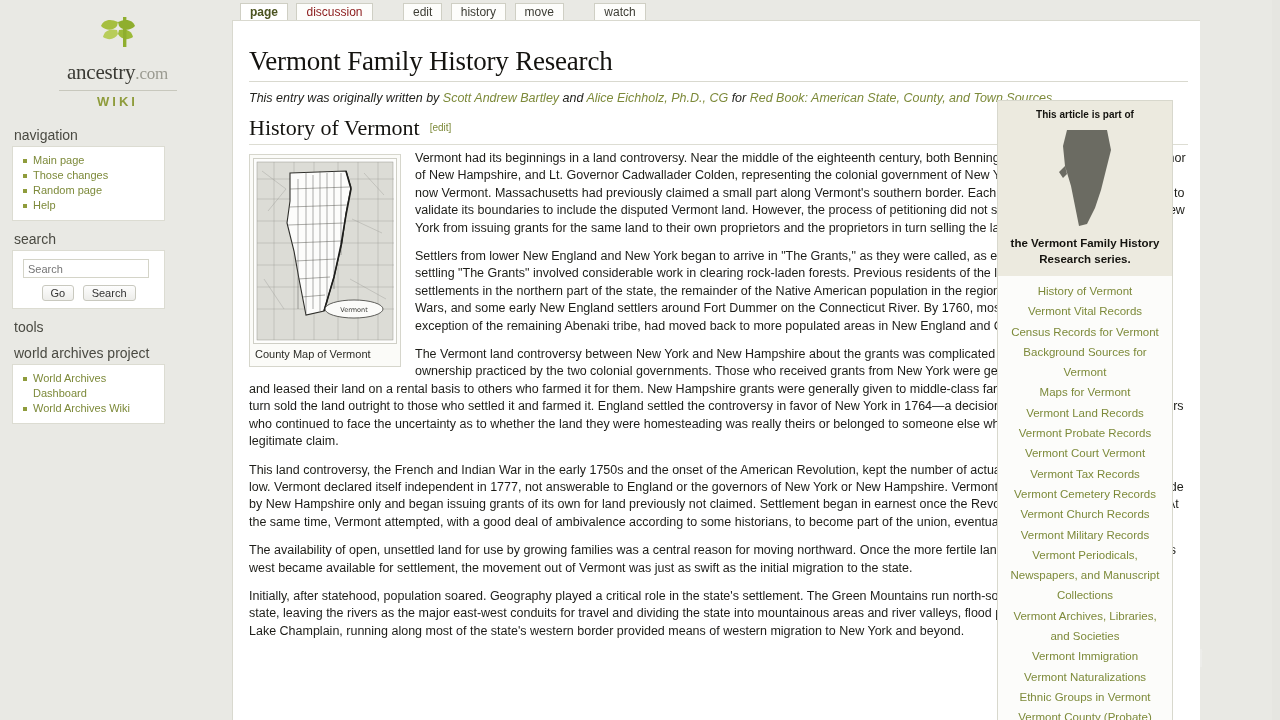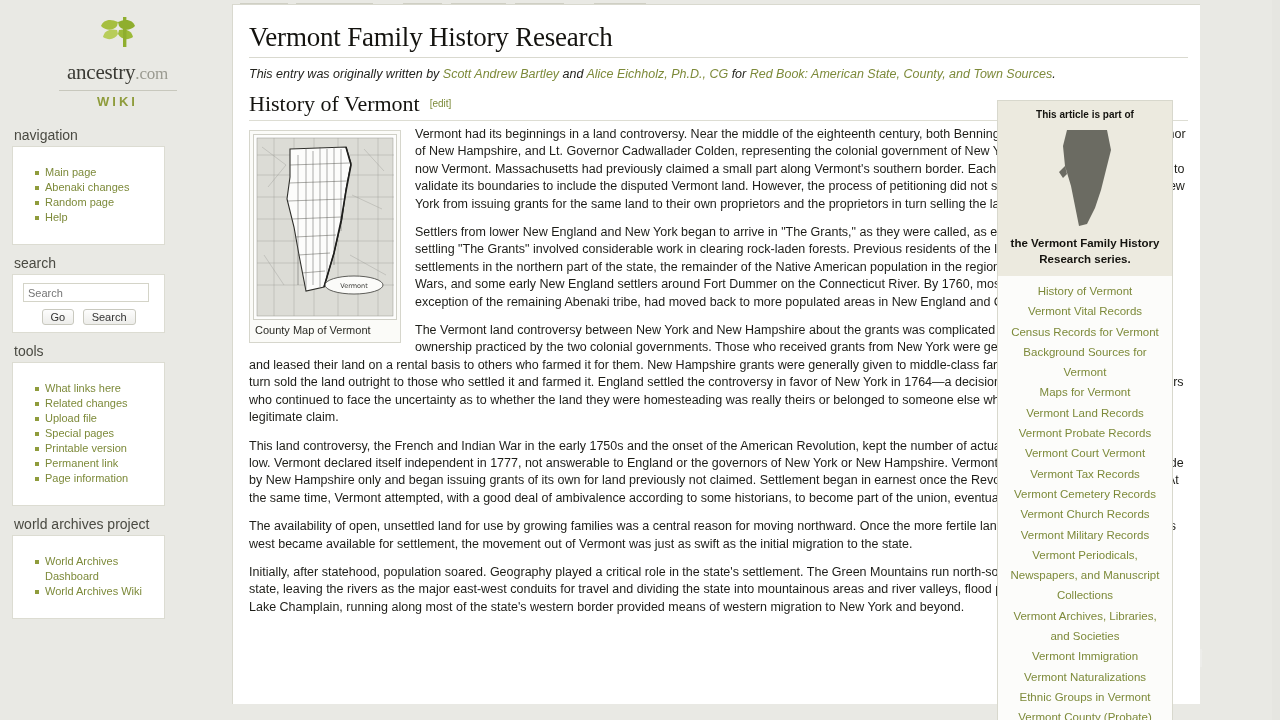--- a/index.html
+++ b/index.html
@@ -49,21 +49,21 @@
   .portlet-h {
     font-size: 14px; color: #4a4a42;
     margin: 10px 0 3px 2px;
   }
   .portlet-body {
     background: #fff;
     border: 1px solid #dcdcd2;
     width: 135px;
     padding: 6px 8px 7px 8px;
   }
-  .portlet-body ul { list-style: none; margin: 12px; padding: 0; }
+  .portlet-body ul { list-style: none; margin: 0; padding: 0; }
   .portlet-body li {
     font-size: 11px;
     line-height: 15px;
     padding-left: 12px;
     position: relative;
   }
   .portlet-body li::before {
     content: "";
     position: absolute; left: 2px; top: 6px;
     width: 4px; height: 4px; background: #8f9c3c;
@@ -116,28 +116,28 @@
     border-bottom: none;
     color: #8b1a1a;
     vertical-align: top;
   }
   .tab.selected { color: #4b5320; font-weight: bold; background:#fff; }
   .tab.plain { color: #3d3d35; }
   .tab.gap { margin-left: 22px; }
 
   .content {
     position: absolute;
-    left: 232px; top: 4px;
+    left: 232px; top: 20px;
     width: 968px;
     height: 700px;
     background: #ffffff;
     border-left: 1px solid #d9d9cf;
     border-top: 1px solid #d9d9cf;
     box-sizing: border-box;
-    padding: 12px 12px 0 16px;
+    padding: 20px 12px 0 16px;
     overflow: hidden;
   }
   h1.title {
     font-family: "Liberation Serif", serif;
     font-size: 27px;
     font-weight: normal;
     color: #14130f;
     margin: 5px 0 4px 0;
     padding-bottom: 4px;
     border-bottom: 1px solid #d9d9cf;
@@ -270,51 +270,40 @@
       <div class="brand-word"><span>ancestry</span><span class="dotcom">.com</span></div>
       <div class="brand-rule"></div>
       <div class="brand-wiki">WIKI</div>
     </div>
 
     <div class="portlet" style="margin-top:18px;">
       <div class="portlet-h">navigation</div>
       <div class="portlet-body">
         <ul>
           <li><a href="#">Main page</a></li>
-          <li><a href="#">Abenaki changes</a></li>
+          <li><a href="#">Those changes</a></li>
           <li><a href="#">Random page</a></li>
           <li><a href="#">Help</a></li>
         </ul>
       </div>
     </div>
 
     <div class="portlet">
       <div class="portlet-h">search</div>
       <div class="portlet-body">
         <input class="search-input" type="text" placeholder="Search" style="">
         <div class="search-btns">
           <button>Go</button>
           <button>Search</button>
         </div>
       </div>
     </div>
 
     <div class="portlet">
       <div class="portlet-h">tools</div>
-      <div class="portlet-body">
-        <ul>
-          <li><a href="#">What links here</a></li>
-          <li><a href="#">Related changes</a></li>
-          <li><a href="#">Upload file</a></li>
-          <li><a href="#">Special pages</a></li>
-          <li><a href="#">Printable version</a></li>
-          <li><a href="#">Permanent link</a></li>
-          <li><a href="#">Page information</a></li>
-        </ul>
-      </div>
     </div>
 
     <div class="portlet">
       <div class="portlet-h">world archives project</div>
       <div class="portlet-body">
         <ul>
           <li><a href="#">World Archives</a></li>
           <li class="nobullet"><a href="#">Dashboard</a></li>
           <li><a href="#">World Archives Wiki</a></li>
         </ul>

